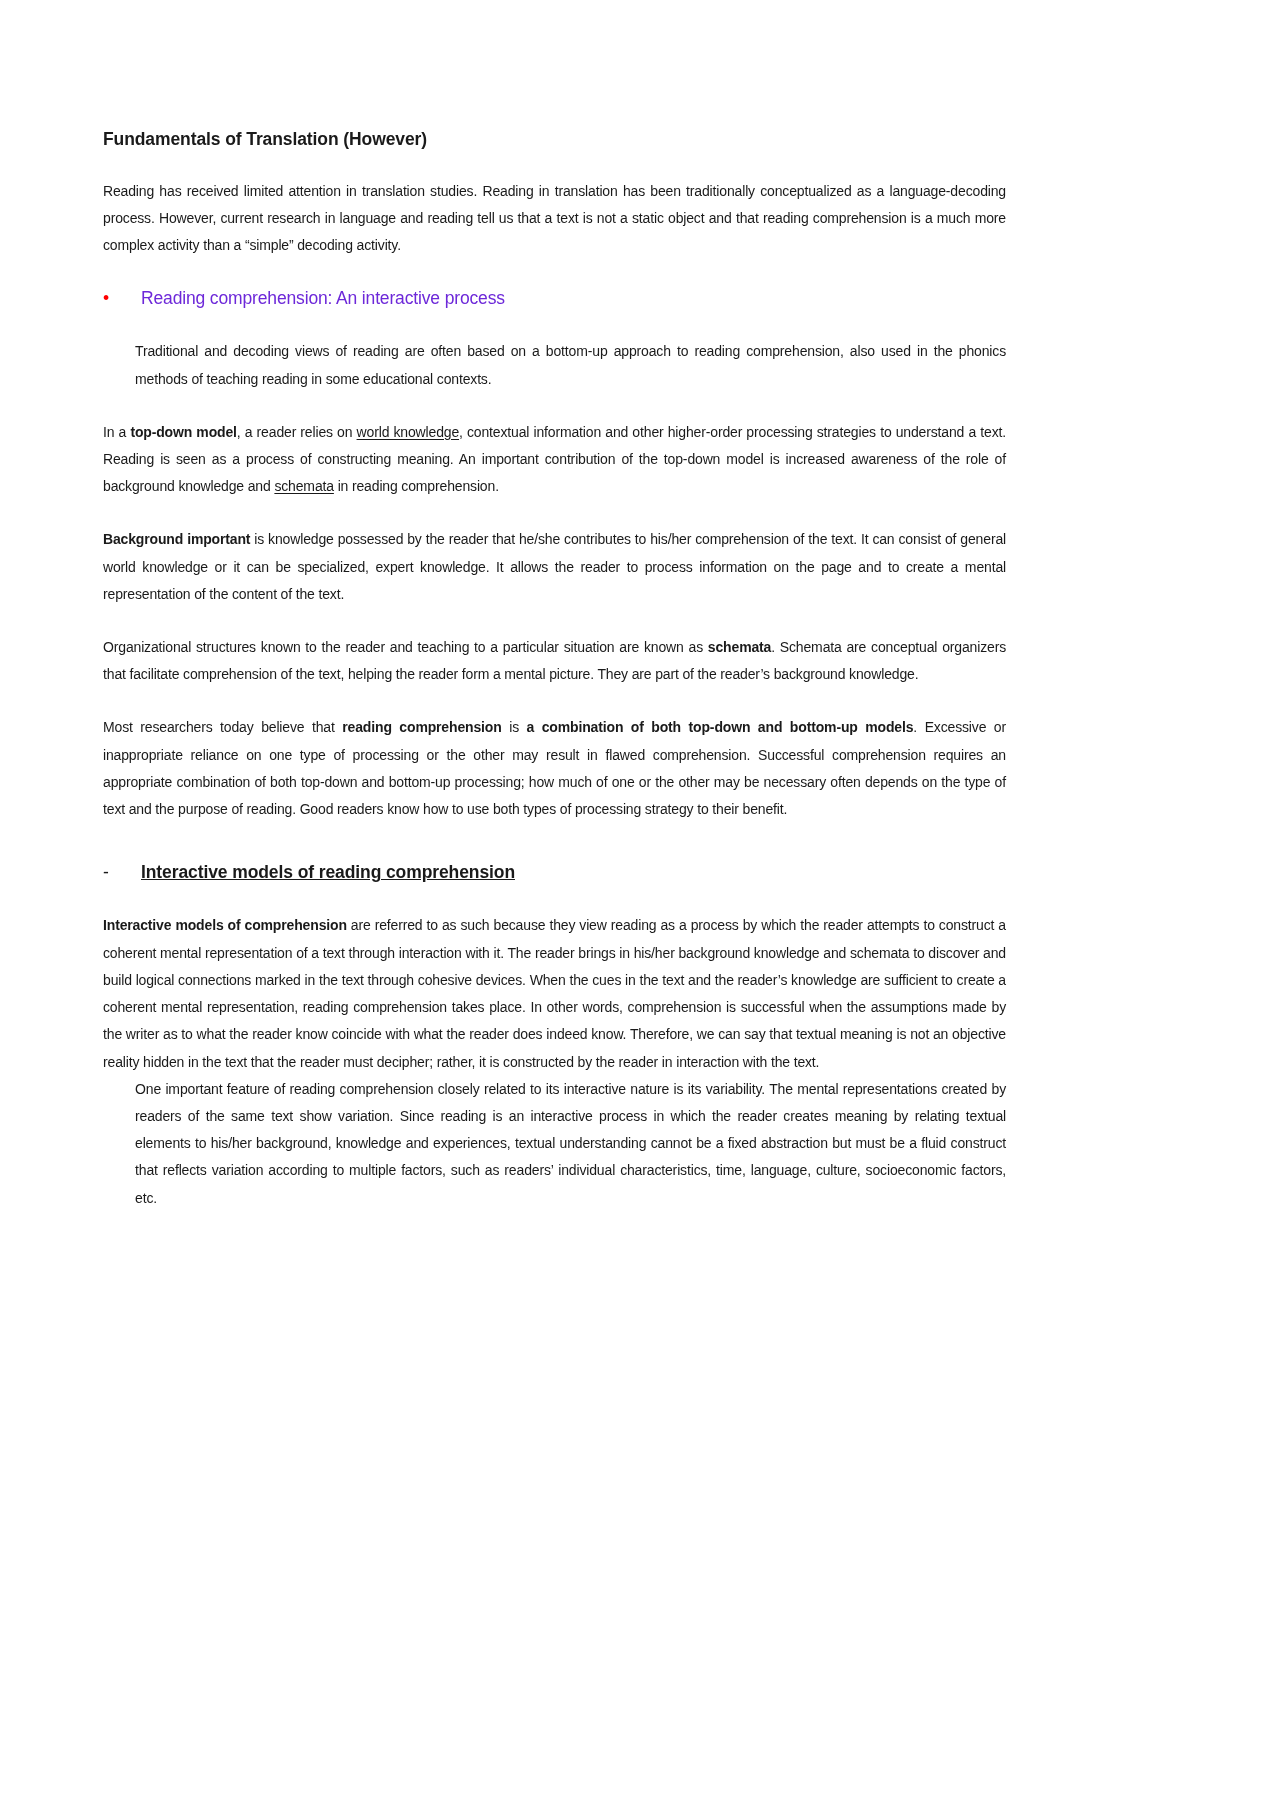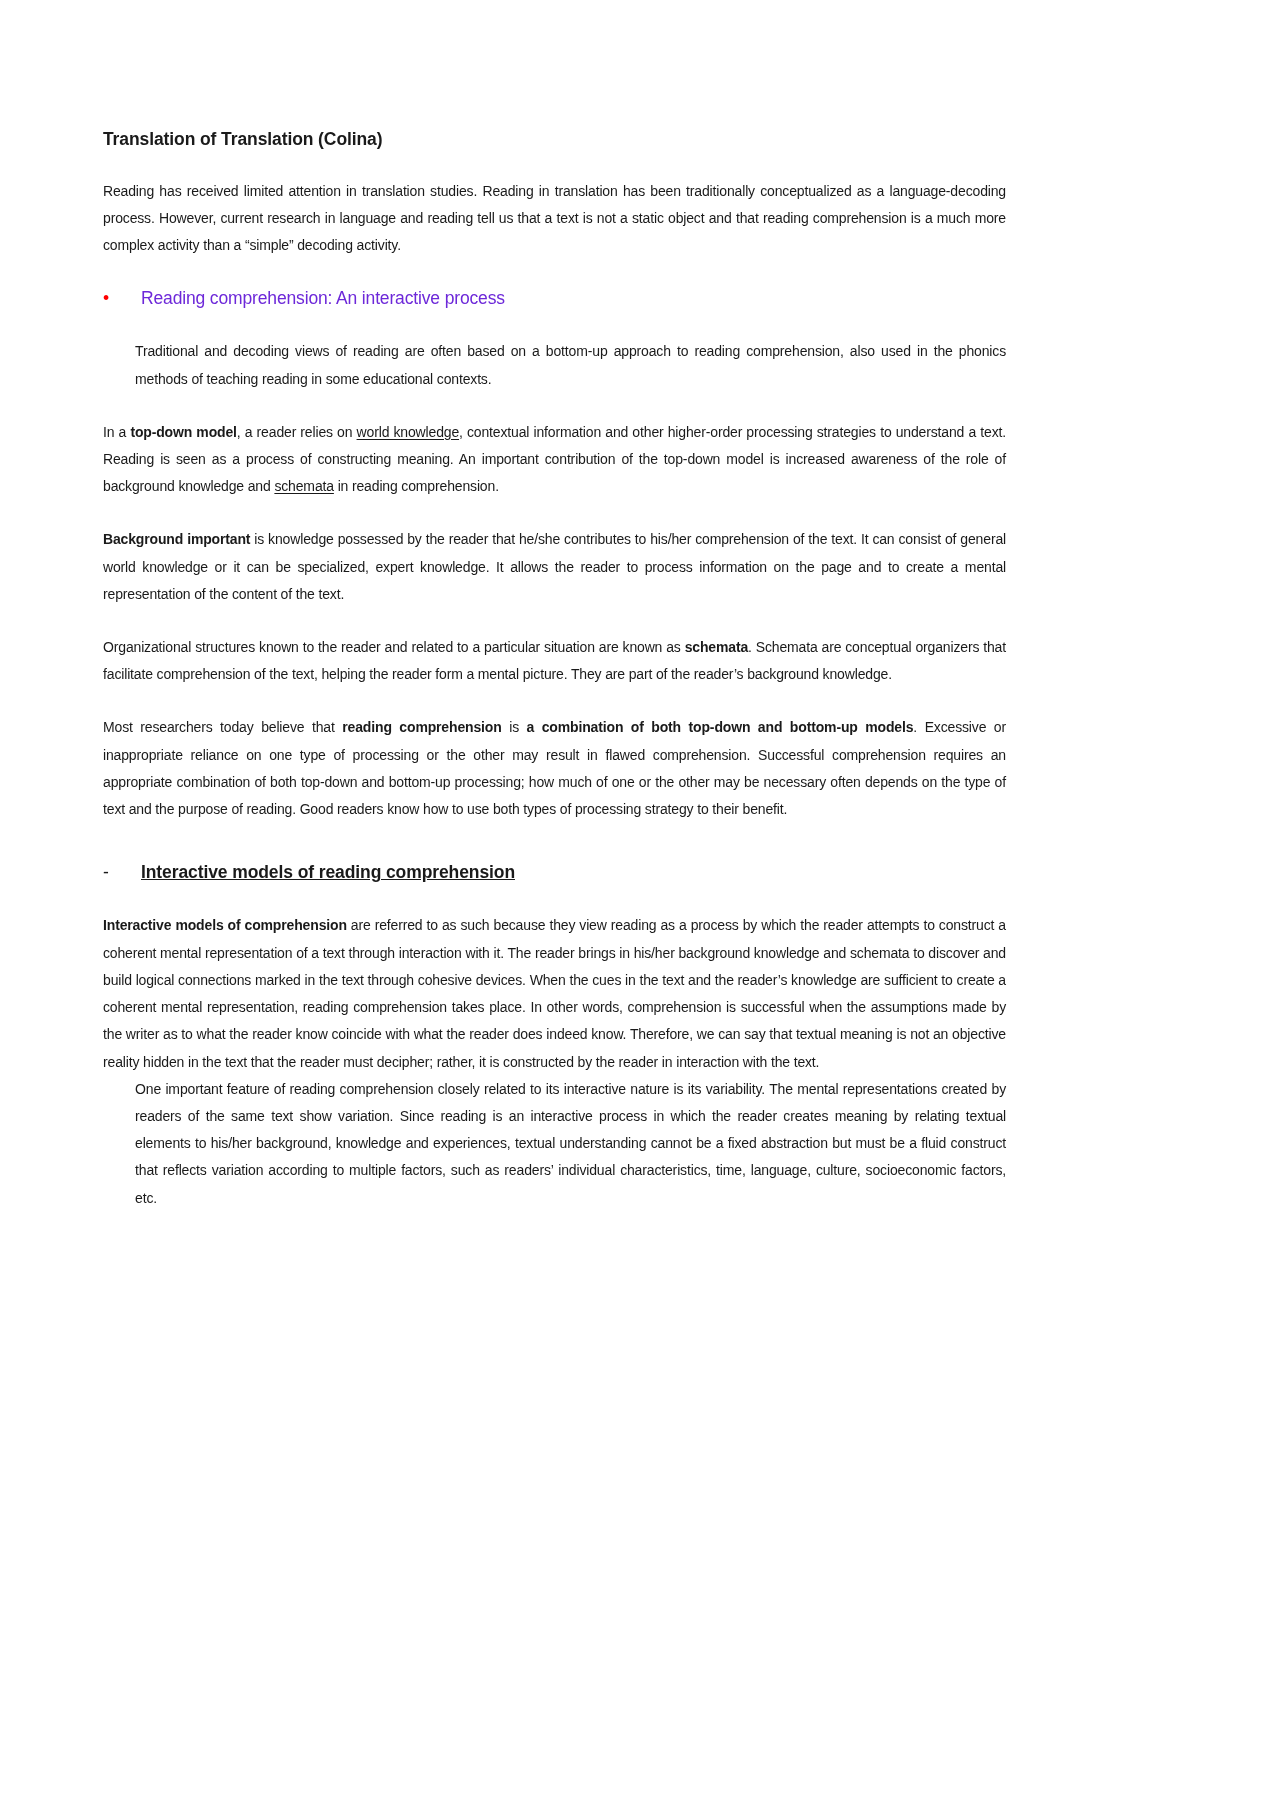--- a/index.html
+++ b/index.html
@@ -95,37 +95,37 @@
   b, strong { font-weight: bold; }
   u { text-underline-offset: 2px; }
   .spacer-sm { height: 10px; }
 </style>
 </head>
 <body>
 
 <div class="page">
   <div class="content">
 
-    <h1 class="doc-title">Translation of Translation (Colina)</h1>
+    <h1 class="doc-title">Fundamentals of Translation (However)</h1>
 
     <p class="para">Reading has received limited attention in translation studies. Reading in translation has been traditionally conceptualized as a language-decoding process. However, current research in language and reading tell us that a text is not a static object and that reading comprehension is a much more complex activity than a “simple” decoding activity.</p>
 
     <div class="bullet-row">
       <span class="bullet-mark">•</span>
       <span class="bullet-text">Reading comprehension: An interactive process</span>
     </div>
 
 
     <p class="para nogap">Traditional and decoding views of reading are often based on a bottom-up approach to reading comprehension, also used in the phonics methods of teaching reading in some educational contexts.</p>
 
     <p class="para"><span>In a </span><b>top-down model</b><span>, a reader relies on </span><u>world knowledge</u><span>, contextual information and other higher-order processing strategies to understand a text. Reading is seen as a process of constructing meaning. An important contribution of the top-down model is increased awareness of the role of background knowledge and </span><u>schemata</u><span> in reading comprehension.</span></p>
 
     <p class="para"><b>Background important</b><span> is knowledge possessed by the reader that he/she contributes to his/her comprehension of the text. It can consist of general world knowledge or it can be specialized, expert knowledge. It allows the reader to process information on the page and to create a mental representation of the content of the text.</span></p>
 
-    <p class="para"><span>Organizational structures known to the reader and related to a particular situation are known as </span><b>schemata</b><span>. Schemata are conceptual organizers that facilitate comprehension of the text, helping the reader form a mental picture. They are part of the reader’s background knowledge.</span></p>
+    <p class="para"><span>Organizational structures known to the reader and teaching to a particular situation are known as </span><b>schemata</b><span>. Schemata are conceptual organizers that facilitate comprehension of the text, helping the reader form a mental picture. They are part of the reader’s background knowledge.</span></p>
 
     <p class="para"><span>Most researchers today believe that </span><b>reading comprehension</b><span> is </span><b>a combination of both top-down and bottom-up models</b><span>. Excessive or inappropriate reliance on one type of processing or the other may result in flawed comprehension. Successful comprehension requires an appropriate combination of both top-down and bottom-up processing; how much of one or the other may be necessary often depends on the type of text and the purpose of reading. Good readers know how to use both types of processing strategy to their benefit.</span></p>
 
     <div class="spacer-sm"></div>
 
     <div class="dash-row">
       <span class="dash-mark">-</span>
       <span class="dash-text">Interactive models of reading comprehension</span>
     </div>
 

